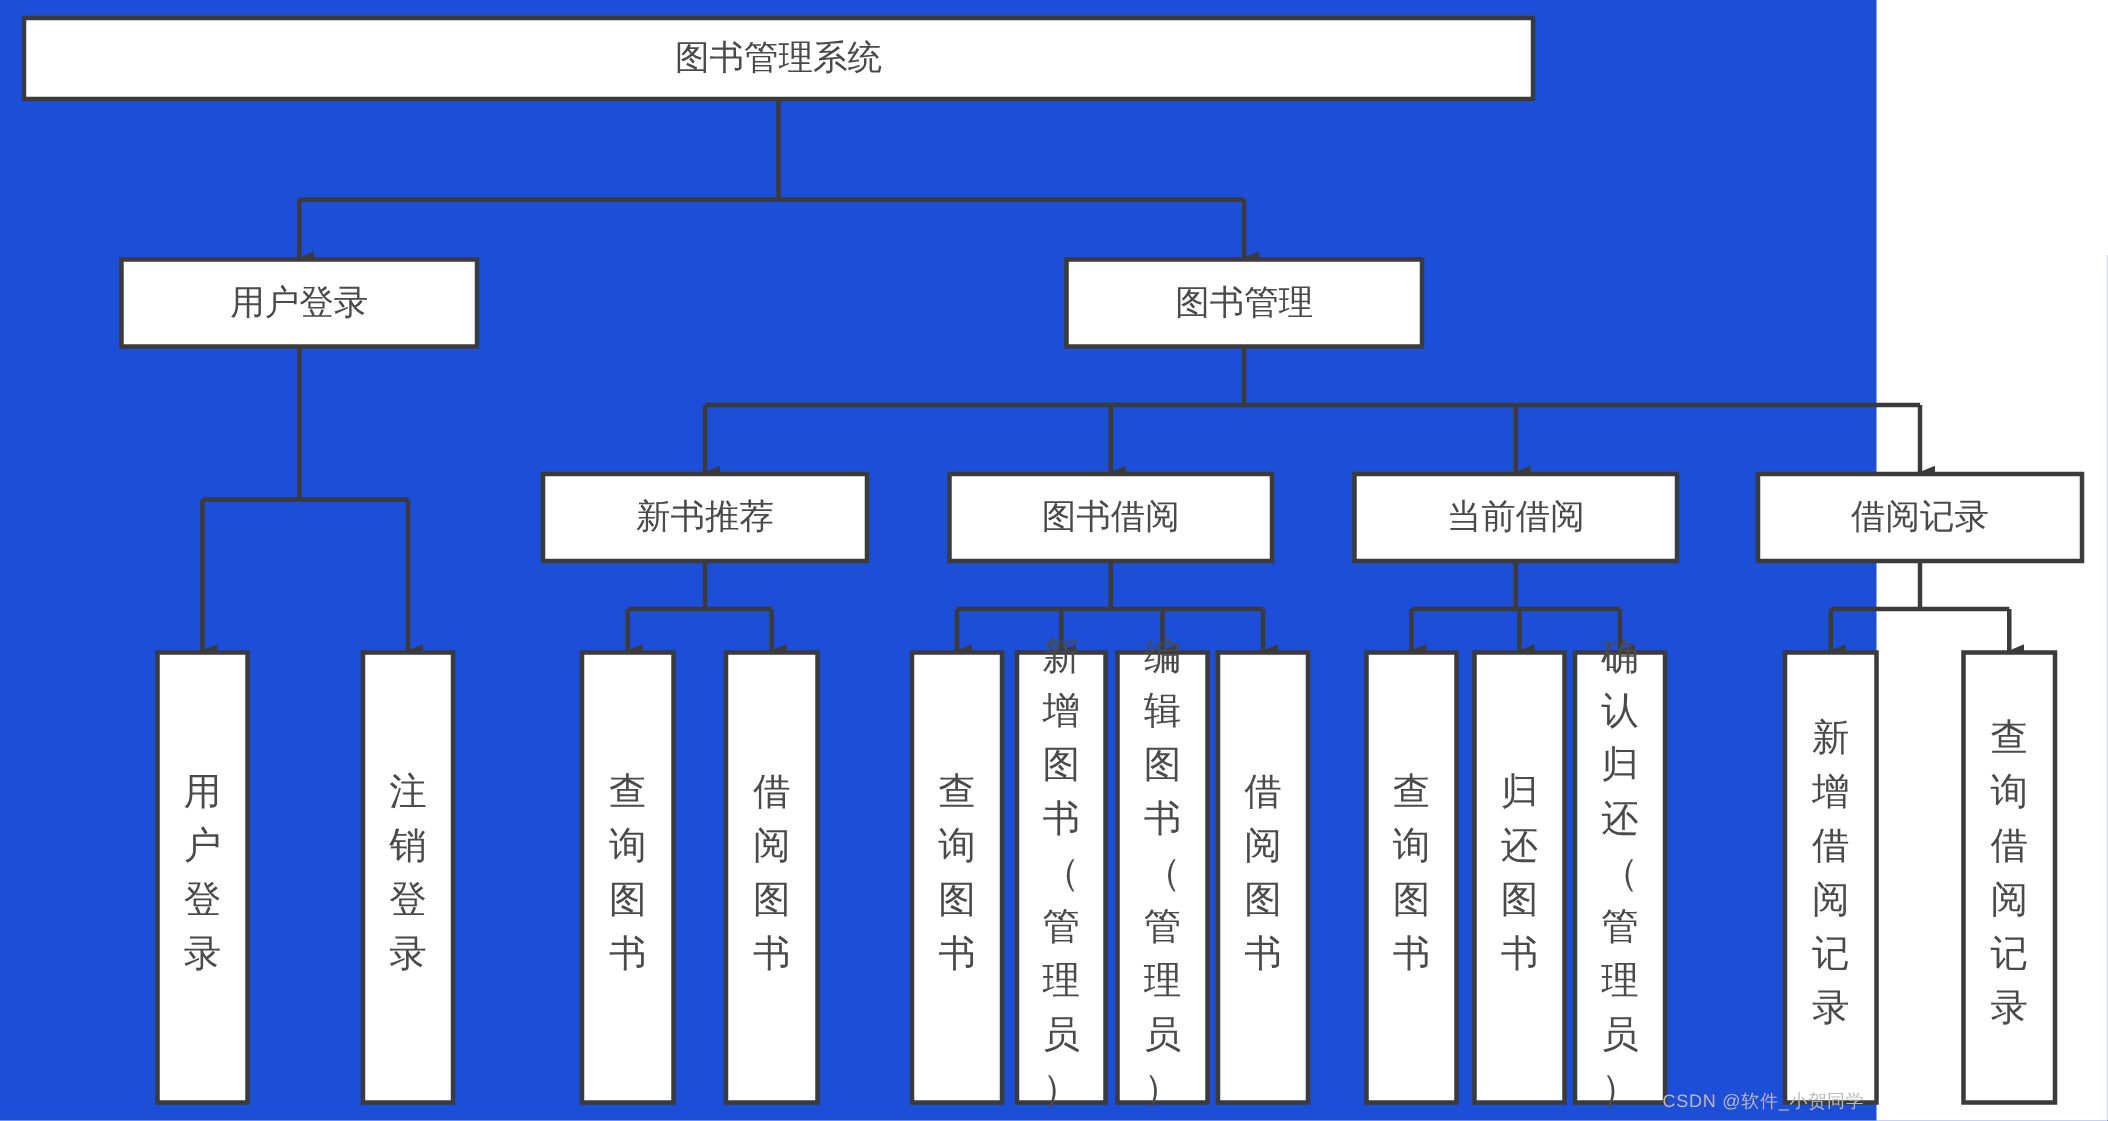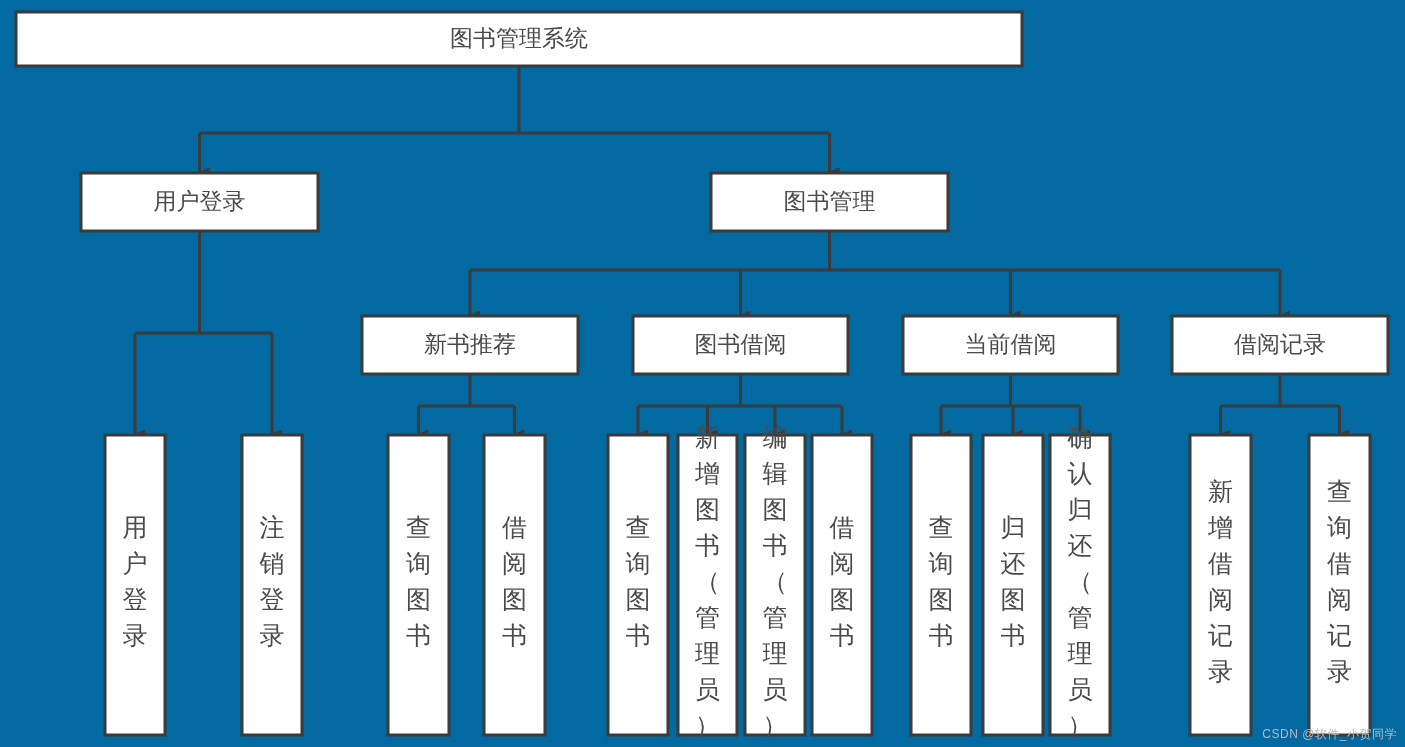--- a/index.html
+++ b/index.html
@@ -1,20 +1,20 @@
 <!DOCTYPE html>
 <html><head>
 <meta charset="utf-8">
 <style>
   html,body{margin:0;padding:0;background:#ffffff;}
   body{
     width:1405px;height:747px;overflow:hidden;
     font-family:"Liberation Sans","DejaVu Sans",sans-serif;
   }
-  #stage{position:relative;width:1405px;height:747px;background:#0369a1;}
+  #stage{position:relative;width:1251px;height:747px;background:#1d4ed8;}
   svg#diagram{position:absolute;left:0;top:0;width:1405px;height:747px;display:block;}
   .box-rect{fill:#ffffff;stroke:#3b3b3b;stroke-width:3;}
   .link{stroke:#3b3b3b;stroke-width:3;fill:none;stroke-linecap:butt;}
   .node-label{
     fill:#4a4a4a;
     font-family:"Liberation Sans","DejaVu Sans",sans-serif;
     font-size:23px;
     text-anchor:middle;
     dominant-baseline:middle;
   }

